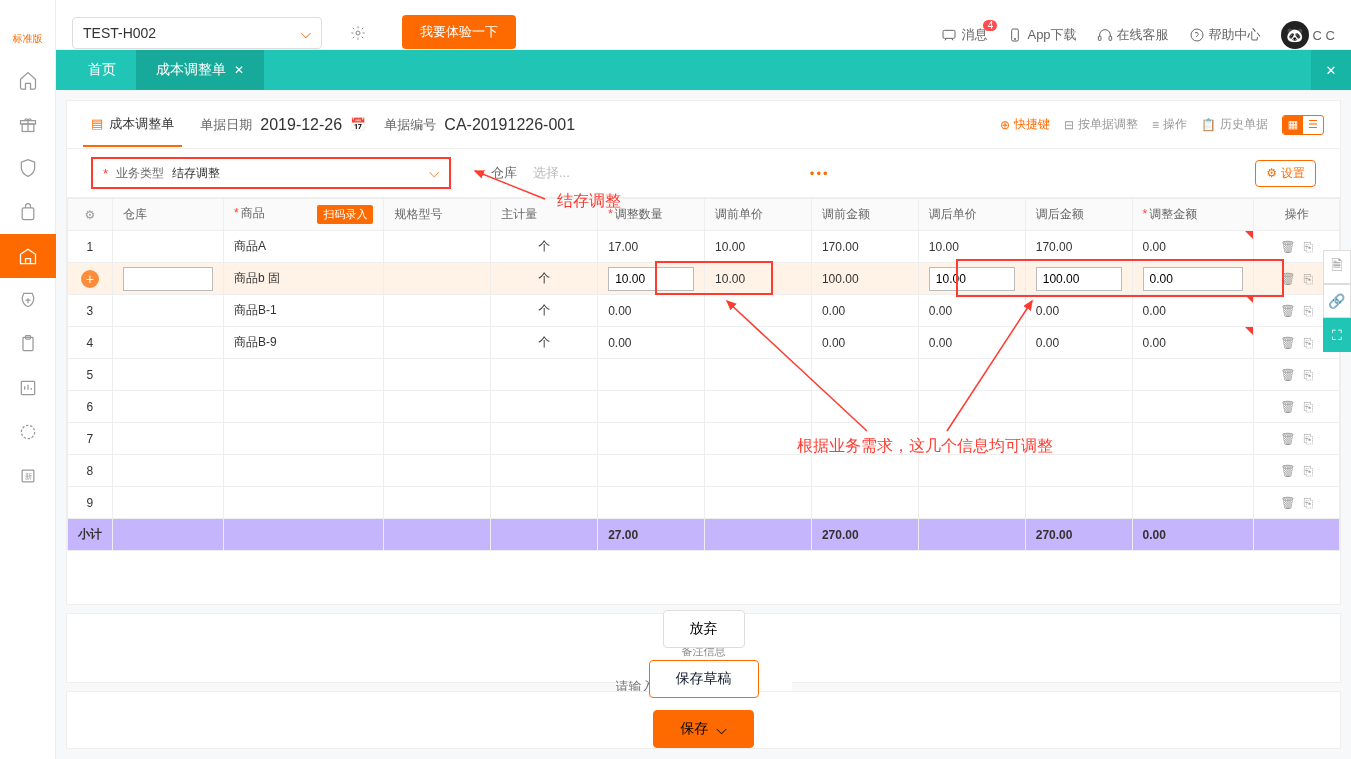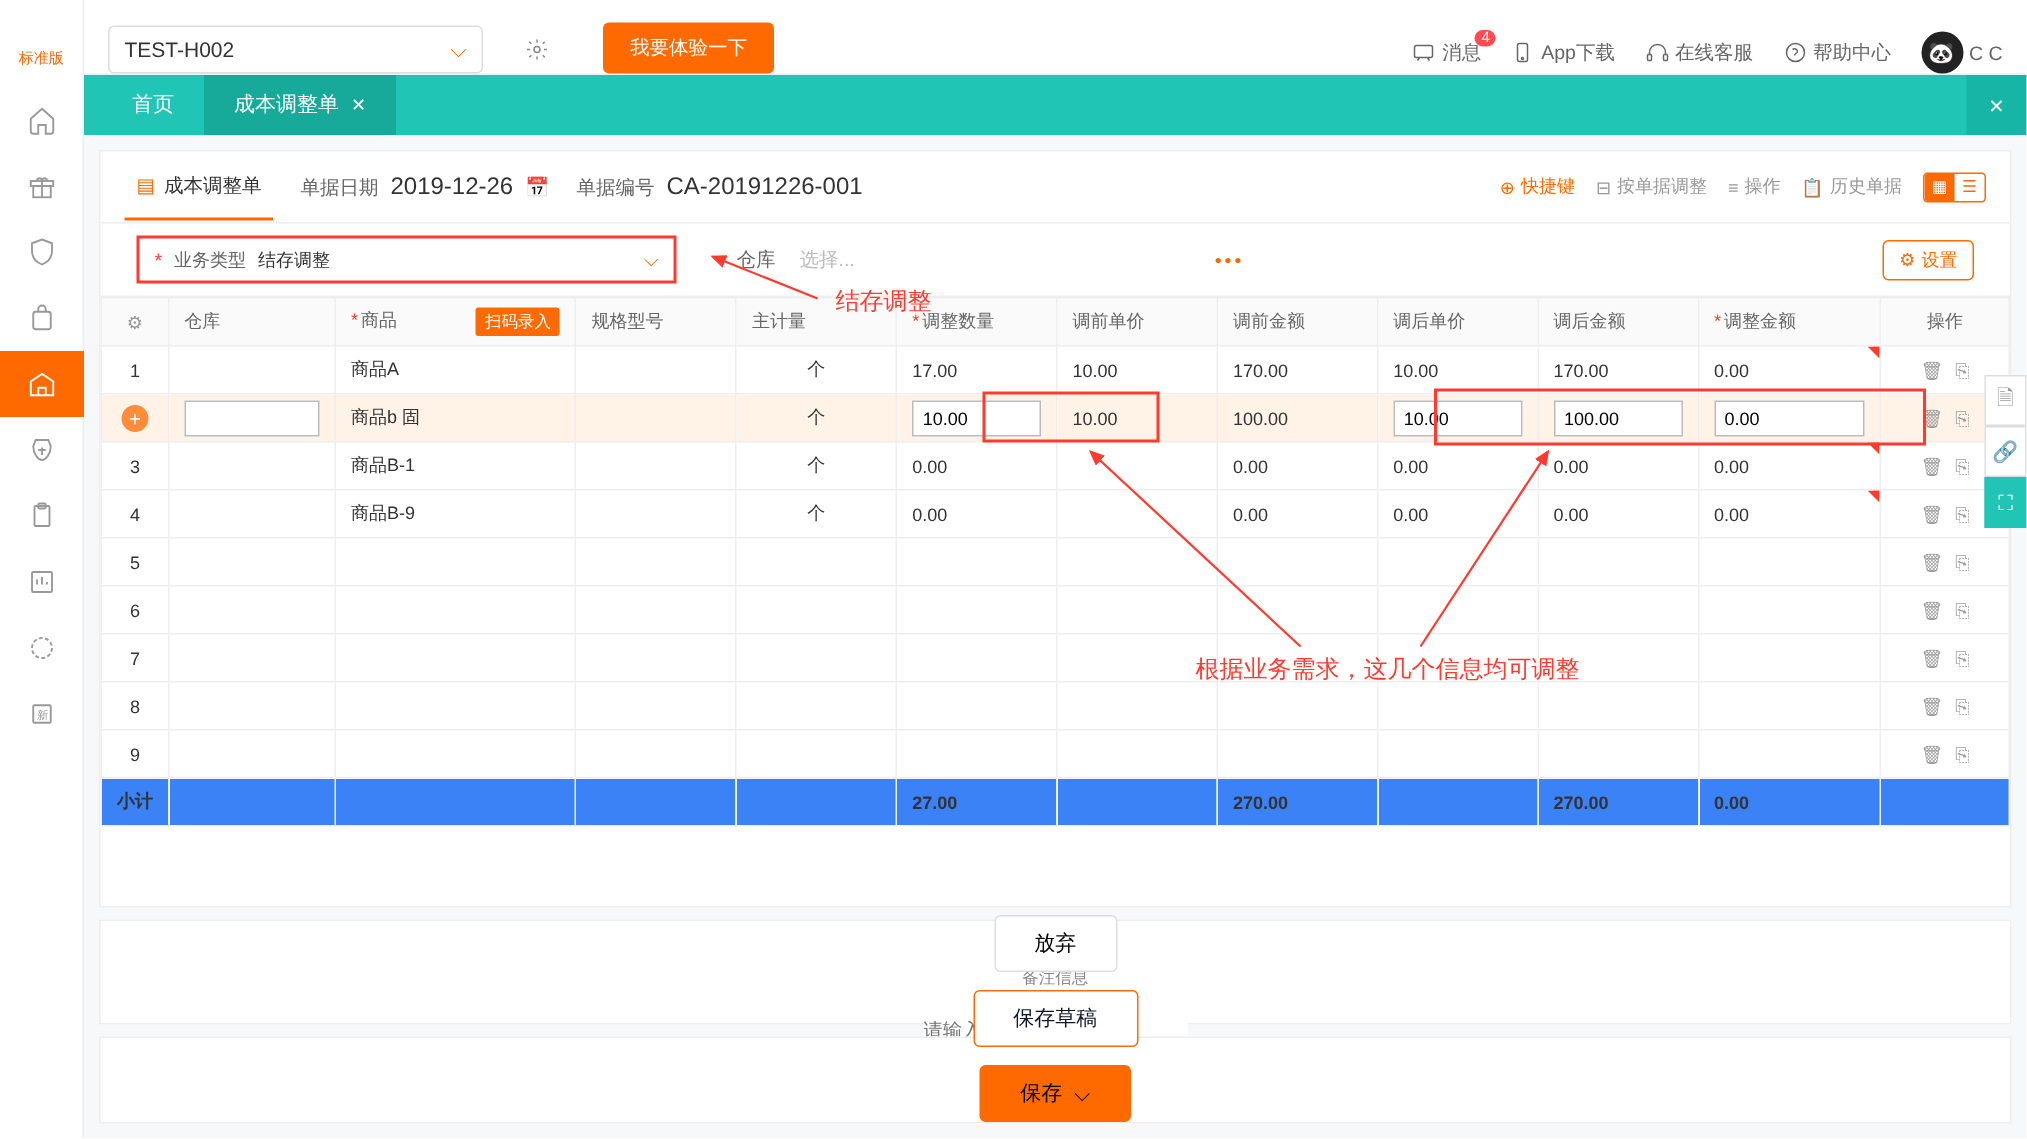--- a/index.html
+++ b/index.html
@@ -77,21 +77,21 @@
 .scan-tag { background: #ff6a00; color: #fff; font-size: 11px; padding: 2px 6px; border-radius: 2px; float: right; }
 .row-hl { background: #fff2e6; }
 .row-hl td { background: #fff2e6; }
 .plus-ic { width: 18px; height: 18px; background: #ff8c3a; border-radius: 50%; color: #fff; display: inline-flex; align-items: center; justify-content: center; font-size: 14px; }
 .gear-hd { color: #999; }
 .cell-input { border: 1px solid #bbb; height: 24px; width: 100%; padding: 0 6px; font-size: 12px; }
 .ops { display: flex; gap: 8px; justify-content: center; color: #999; }
 .ops span { cursor: pointer; }
 .corner-mark::before { content: ""; position: absolute; top: 0; right: 0; border: 4px solid transparent; border-top-color: #ff3b30; border-right-color: #ff3b30; }
 td.rel { position: relative; }
-tfoot td { background: #3b82f6; font-weight: bold; }
+tfoot td { background: #c4b5fd; font-weight: bold; }
 
 
 .redbox { position: absolute; border: 2px solid #ff3b30; pointer-events: none; z-index: 5; }
 
 
 .remarks { height: 70px; display: flex; align-items: center; padding: 0 16px; gap: 20px; }
 .remarks .ic-box { display: flex; flex-direction: column; align-items: center; color: #20c5b5; gap: 2px; }
 .remarks .ic-box svg { width: 28px; height: 28px; fill: #20c5b5; }
 .remarks .ic-box span { font-size: 11px; color: #888; }
 .remarks input { flex: 1; border: none; outline: none; font-size: 13px; color: #999; }

